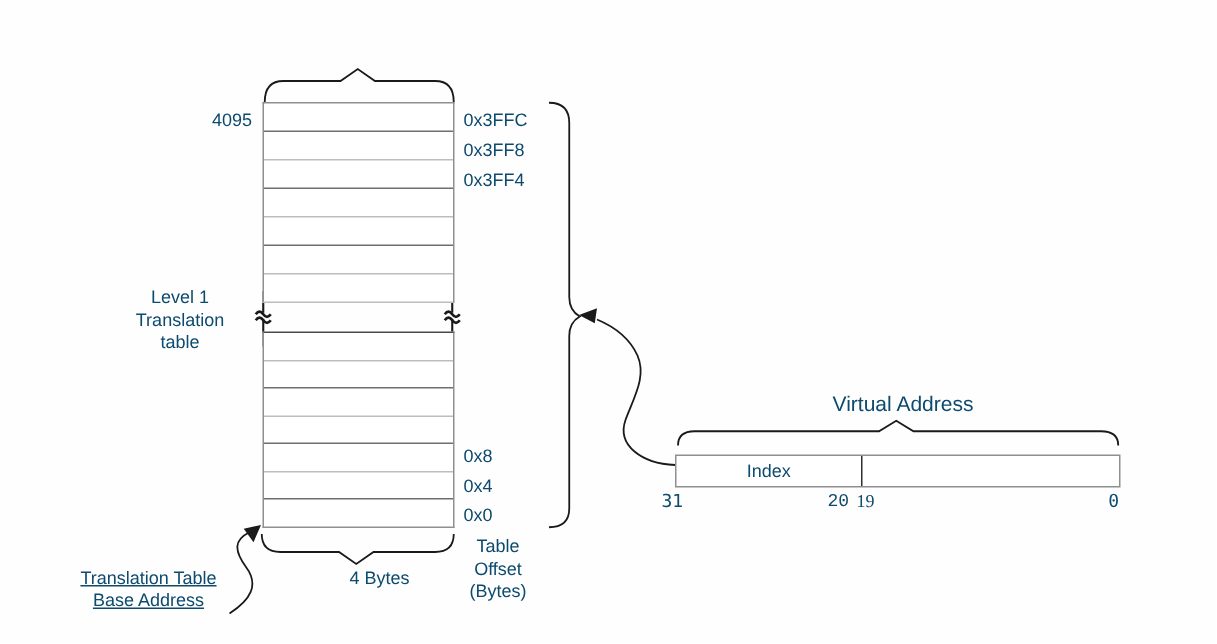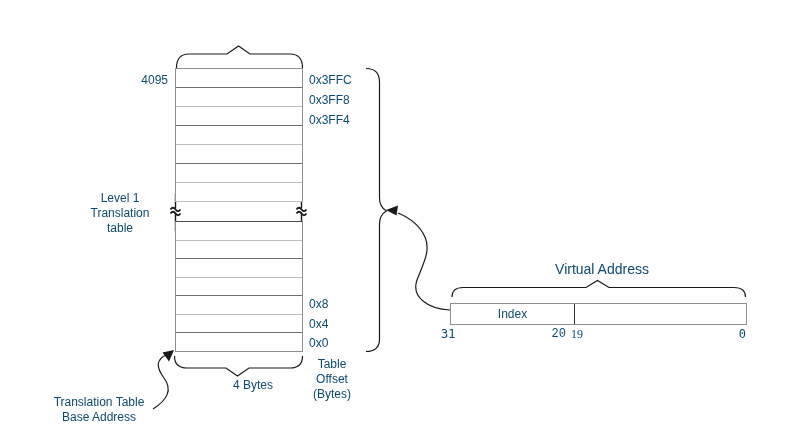--- a/index.html
+++ b/index.html
@@ -115,21 +115,21 @@
   <div class="lbl center pre" style="left:64px; top:191px; width:112px;">Level 1
 Translation
 table</div>
 
   <div class="lbl center" style="left:189px; top:378px; width:128px;">4 Bytes</div>
 
   <div class="lbl center pre" style="left:297px; top:357px; width:70px;">Table
 Offset
 (Bytes)</div>
 
-  <div class="lbl center pre" style="left:28px; top:395px; width:142px;">Translation Table
+  <div class="lbl center pre" style="left:28px; top:378px; width:142px;text-decoration:underline;">Translation Table
 Base Address</div>
 
   <div class="lbl center va-title" style="left:502px; top:262px; width:200px;">Virtual Address</div>
 
   <div class="vabox">
     <div class="va-cell-index">Index</div>
     <div class="va-cell-rest"></div>
   </div>
 
   <div class="lbl mono" style="left:441px; top:327px; width:30px;">31</div>

